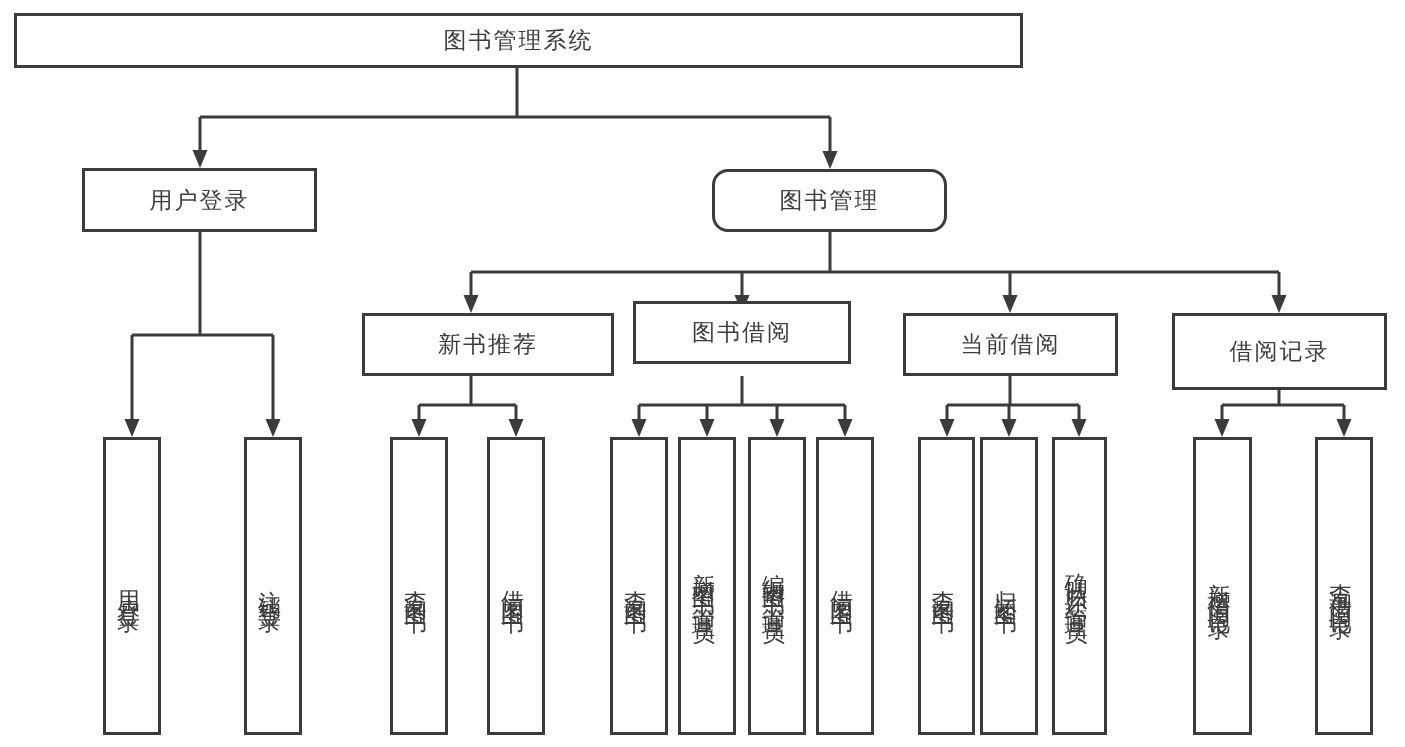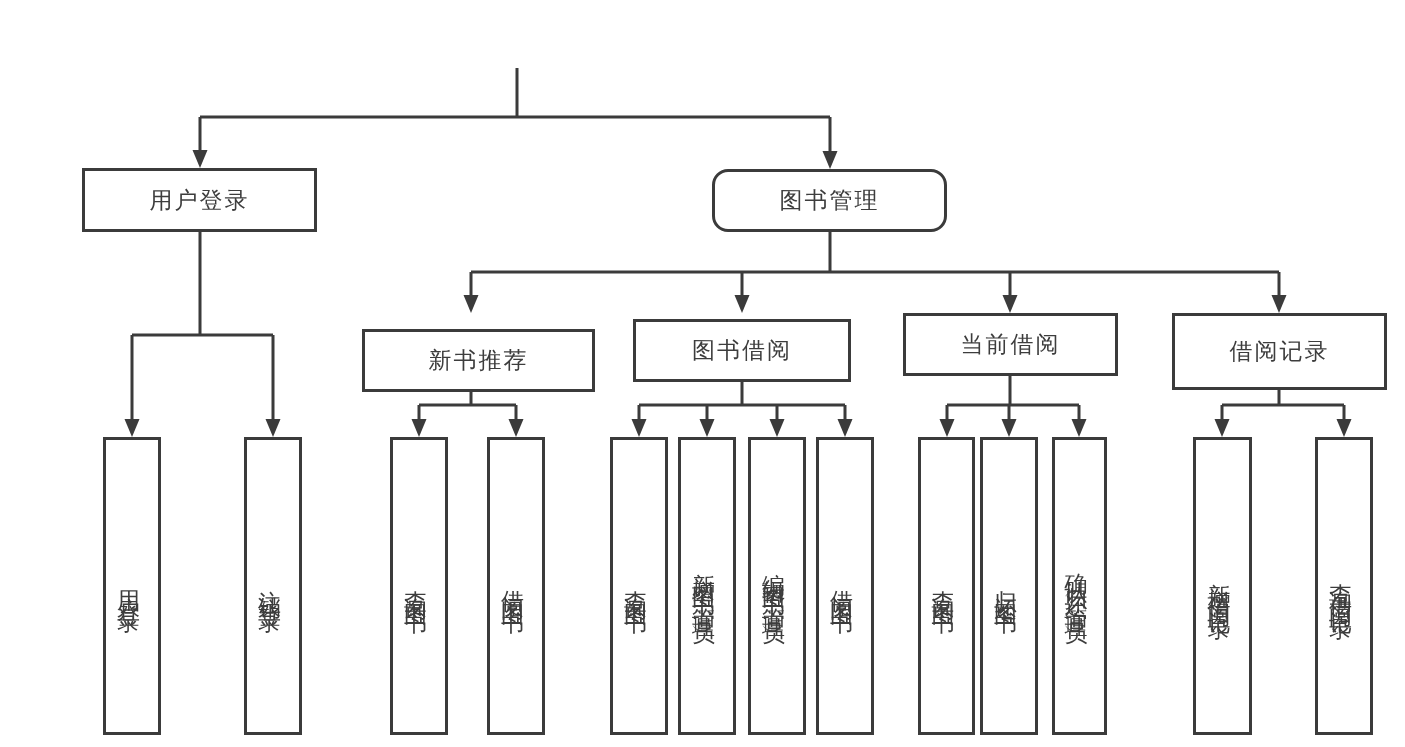--- a/index.html
+++ b/index.html
@@ -90,26 +90,27 @@
       <polygon points="777,437 769.5,419 784.5,419"></polygon>
       <polygon points="845,437 837.5,419 852.5,419"></polygon>
       <polygon points="947,437 939.5,419 954.5,419"></polygon>
       <polygon points="1009,437 1001.5,419 1016.5,419"></polygon>
       <polygon points="1079,437 1071.5,419 1086.5,419"></polygon>
       <polygon points="1222,437 1214.5,419 1229.5,419"></polygon>
       <polygon points="1344,437 1336.5,419 1351.5,419"></polygon>
     </g>
   </svg>
 
+  <div class="box h-box" style="left:14px; top:13px; width:1009px; height:55px;">图书管理系统</div>
 
   <div class="box h-box" style="left:82px; top:168px; width:235px; height:64px;">用户登录</div>
   <div class="box h-box" style="left:712px; top:169px; width:235px; height:63px;border-radius:16px;">图书管理</div>
 
-  <div class="box h-box" style="left:362px; top:329px; width:233px; height:63px;">新书推荐</div>
-  <div class="box h-box" style="left:633px; top:319px; width:218px; height:63px;">图书借阅</div>
+  <div class="box h-box" style="left:362px; top:313px; width:252px; height:63px;">新书推荐</div>
+  <div class="box h-box" style="left:633px; top:301px; width:218px; height:63px;">图书借阅</div>
   <div class="box h-box" style="left:903px; top:313px; width:215px; height:63px;">当前借阅</div>
   <div class="box h-box" style="left:1172px; top:313px; width:215px; height:77px;">借阅记录</div>
 
   <div class="box v-box" style="left:103px; top:437px; width:58px; height:298px;">
     <span>用户登录</span>
   </div>
   <div class="box v-box" style="left:244px; top:437px; width:58px; height:298px;">
     <span>注销登录</span>
   </div>
 

